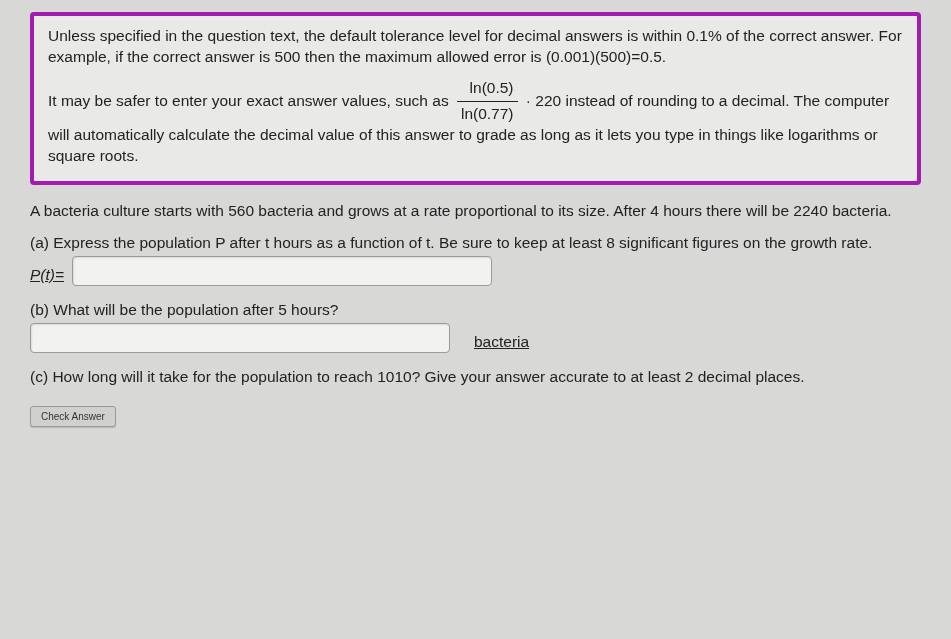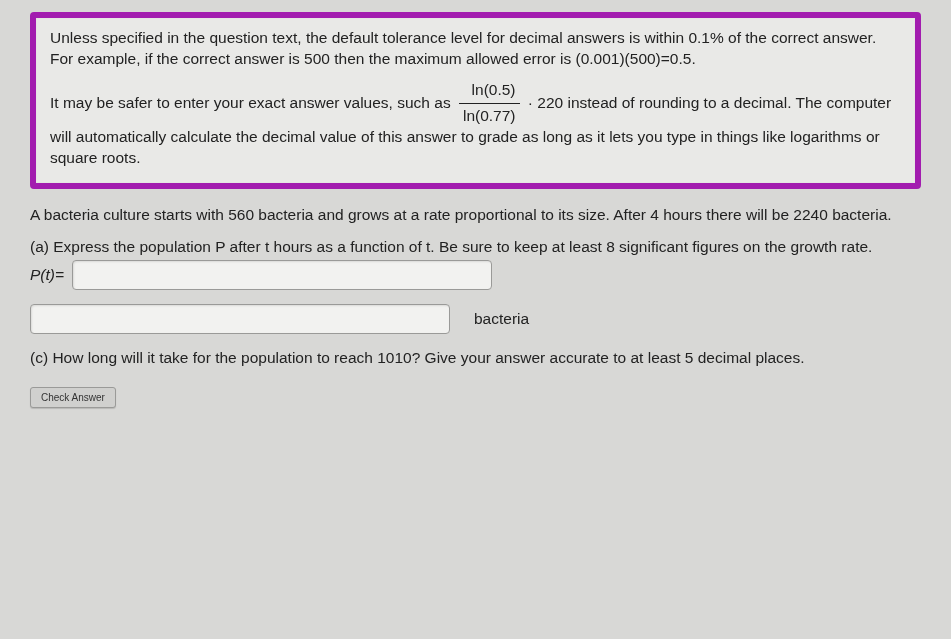--- a/index.html
+++ b/index.html
@@ -8,21 +8,21 @@
       background: #d8d8d6;
       width: 951px;
       height: 639px;
       padding: 12px 30px 0 30px;
       color: #222;
       font-size: 15.5px;
       line-height: 1.35;
     }
     .notice-box {
       background: #e9e9e7;
-      border: 6px solid #a21caf;
+      border: 4px solid #a21caf;
       border-radius: 4px;
       padding: 10px 14px 14px 14px;
       margin-bottom: 16px;
       box-shadow: inset 0 0 2px rgba(0,0,0,0.05);
     }
     .notice-box p { margin-bottom: 10px; }
     .notice-box p:last-child { margin-bottom: 0; }
     .italic { }
     .frac {
       display: inline-block;
@@ -35,21 +35,21 @@
       border-bottom: 1px solid #222;
       padding: 0 4px 2px 4px;
     }
     .frac .den {
       display: block;
       padding: 2px 4px 0 4px;
     }
     .problem { margin-bottom: 12px; }
     .part { margin-bottom: 14px; }
     .part-label { display: block; margin-bottom: 2px; }
-    .inline-row { display: flex; align-items: center; gap: 8px; }
+    .inline-row { display: flex; align-items: flex-end; gap: 8px; text-decoration: underline; }
     .func-label { font-style: italic; }
     input.answer {
       width: 420px;
       height: 30px;
       border: 1px solid #9a9a98;
       border-radius: 4px;
       background: #f2f2f0;
       padding: 2px 6px;
       font-size: 15px;
       box-shadow: inset 1px 1px 2px rgba(0,0,0,0.1);
@@ -87,26 +87,27 @@
 
 <div class="part">
   <span class="part-label">(a) Express the population P after t hours as a function of t. Be sure to keep at least 8 significant figures on the growth rate.</span>
   <div class="inline-row">
     <span class="func-label">P(t)=</span>
     <input id="input-a" class="answer" type="text" style="">
   </div>
 </div>
 
 <div class="part">
+  <span class="part-label">(b) What will be the population after 5 hours?</span>
   <div class="inline-row">
     <input id="input-b" class="answer" type="text" style="">
     <span class="unit">bacteria</span>
   </div>
 </div>
 
 <div class="part">
-  <span class="part-label">(c) How long will it take for the population to reach 1010? Give your answer accurate to at least 5 decimal places.</span>
+  <span class="part-label">(c) How long will it take for the population to reach 1010? Give your answer accurate to at least 2 decimal places.</span>
 </div>
 
 <button class="btn">Check Answer</button>
 
 
 
 
 </body></html>

